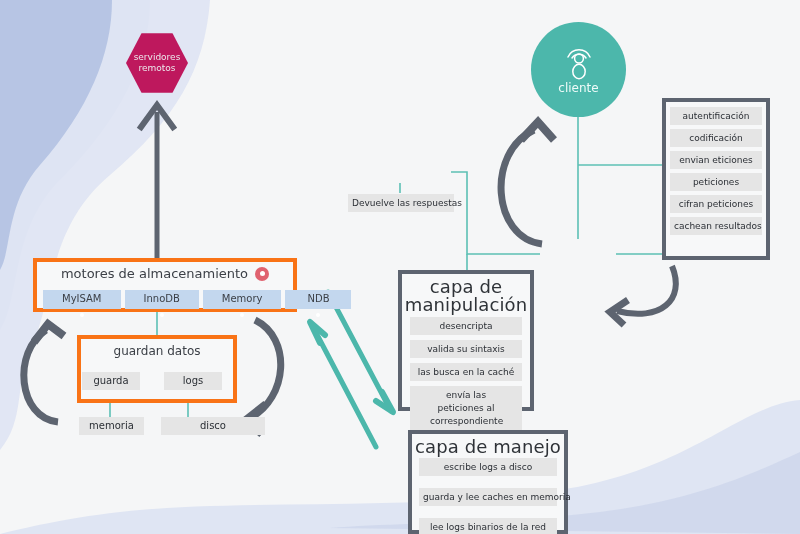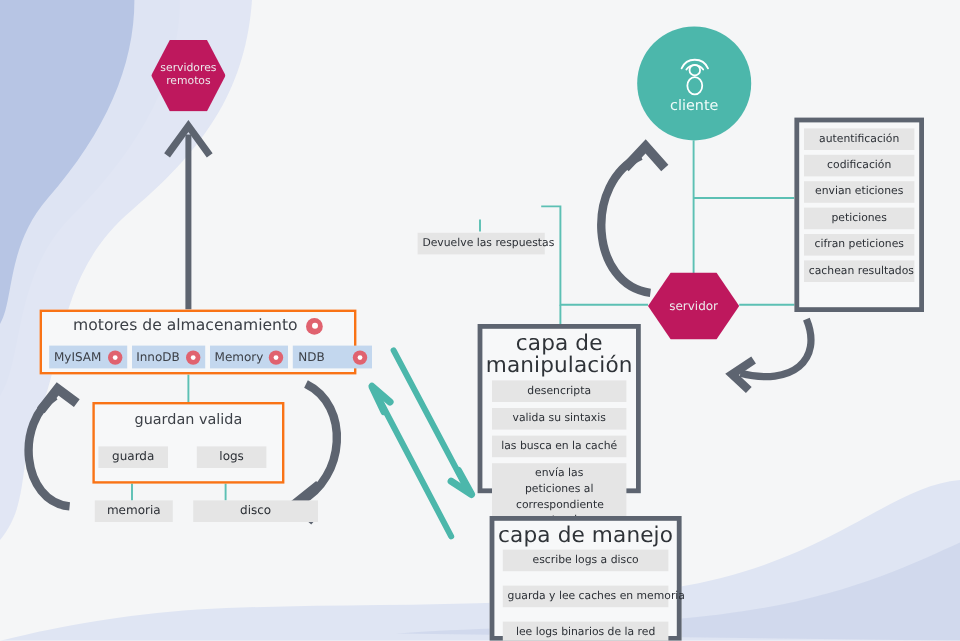--- a/index.html
+++ b/index.html
@@ -8,21 +8,21 @@
     background:#f5f6f7;
     font-family:"DejaVu Sans", sans-serif;
     color:#3c4047;
   }
   #stage{position:absolute;inset:0;width:800px;height:534px;}
   .bg-svg{position:absolute;left:0;top:0;width:800px;height:534px;pointer-events:none;}
   .conn-svg{position:absolute;left:0;top:0;width:800px;height:534px;pointer-events:none;}
 
   
   .panel{
-    position:absolute;background:#f7f8f9;border:2px solid #f97316;box-sizing:border-box;
+    position:absolute;background:#f7f8f9;border:4px solid #f97316;box-sizing:border-box;
   }
   .panel.thick{border:4px solid #5d6470;background:#f7f8f9;}
   .panel-title{
     text-align:center;font-size:18px;color:#2f3338;letter-spacing:.1px;
     line-height:18px;
   }
   .chip{
     background:#e5e5e5;color:#2b2f35;text-align:center;
     font-size:10px;line-height:14px;padding:2px 4px;box-sizing:border-box;
     white-space:nowrap;
@@ -58,22 +58,22 @@
   }
   .dot-icon.lg{width:14px;height:14px;}
   .dot-icon.lg::after{left:4.5px;top:4.5px;width:5px;height:5px;}
 
   
   #engines{left:33px;top:258px;width:264px;height:54px;}
   #engines .hdr{position:absolute;left:0;top:4px;width:100%;
     display:flex;align-items:center;justify-content:center;gap:7px;font-size:13px;}
   #engines .row{position:absolute;left:6px;top:28px;display:flex;gap:4px;}
   #engines .eng{
-    background:#c3d7ee;display:flex;align-items:flex-end;gap:5px;
-    font-size:10px;padding:3px 4px;box-sizing:border-box;height:19px;
+    background:#c3d7ee;display:flex;align-items:center;gap:5px;
+    font-size:10px;padding:3px 19px;box-sizing:border-box;height:19px;flex-direction:column;
   }
 
   
   #guardan{left:77px;top:335px;width:160px;height:68px;}
   #guardan .t{position:absolute;left:0;top:5px;width:100%;font-size:12px;text-align:center;}
 
   
   #manip{left:398px;top:270px;width:136px;height:141px;}
   #manejo{left:408px;top:430px;width:160px;height:104px;}
 
@@ -168,23 +168,20 @@
       <g fill="none" stroke="#ffffff" stroke-width="1.5" stroke-linecap="round">
         <path d="M6,13 A12,12 0 0 1 28,13"></path>
         <path d="M10,14 A8.5,8.5 0 0 1 24,14"></path>
         <circle cx="17" cy="14.5" r="4.4"></circle>
         <ellipse cx="17" cy="27.5" rx="6.2" ry="7.2"></ellipse>
       </g>
     </svg>
     <span class="c-label">cliente</span>
   </div>
 
-  <div class="hex" id="hex-server" style="left:540px;top:226px;width:76px;height:58px;">
-    <span class="hex-label" style="font-size:10px">servidor</span>
-  </div>
 
   <div class="chip sm" style="position:absolute;left:348px;top:194px;width:106px;line-height:14px;">Devuelve las respuestas</div>
 
   <div class="panel thick" id="rightlist">
     <div style="padding:5px 4px 0 4px;display:flex;flex-direction:column;gap:4px;">
       <div class="chip sm">autentificación</div>
       <div class="chip sm">codificación</div>
       <div class="chip sm">envian eticiones</div>
       <div class="chip sm">peticiones</div>
       <div class="chip sm">cifran peticiones</div>
@@ -211,21 +208,21 @@
         <span class="dot-icon"></span>
       </div>
       <div class="eng" style="width:66px;justify-content:space-between;">
         <span>NDB</span>
         <span class="dot-icon"></span>
       </div>
     </div>
   </div>
 
   <div class="panel" id="guardan">
-    <div class="t">guardan valida</div>
+    <div class="t">guardan datos</div>
   </div>
   <div class="chip" style="position:absolute;left:82px;top:372px;width:58px;font-size:10px;">guarda</div>
   <div class="chip" style="position:absolute;left:164px;top:372px;width:58px;font-size:10px;">logs</div>
   <div class="chip" style="position:absolute;left:79px;top:417px;width:65px;font-size:10px;">memoria</div>
   <div class="chip" style="position:absolute;left:161px;top:417px;width:104px;font-size:10px;">disco</div>
 
   <div class="panel thick" id="manip">
     <div class="panel-title" style="margin-top:4px;">capa de manipulación</div>
     <div style="padding:3px 8px 0 8px;display:flex;flex-direction:column;gap:5px;">
       <div class="chip sm">desencripta</div>

